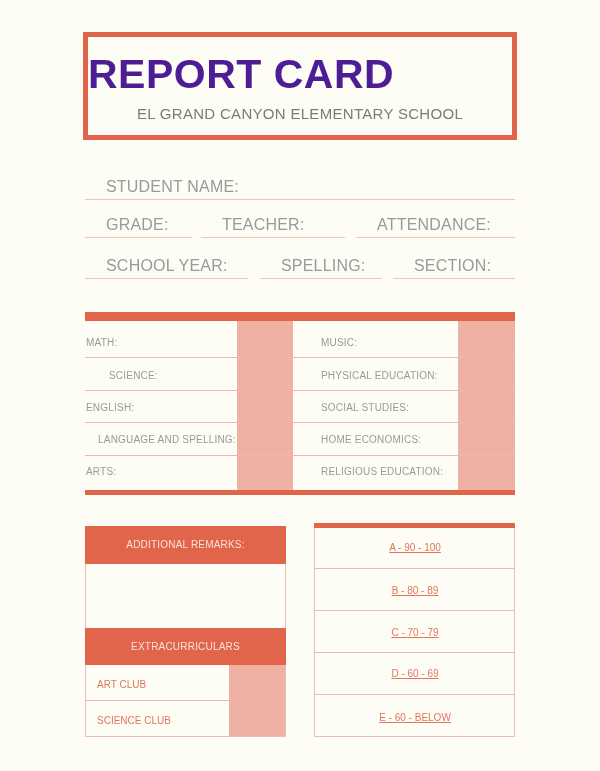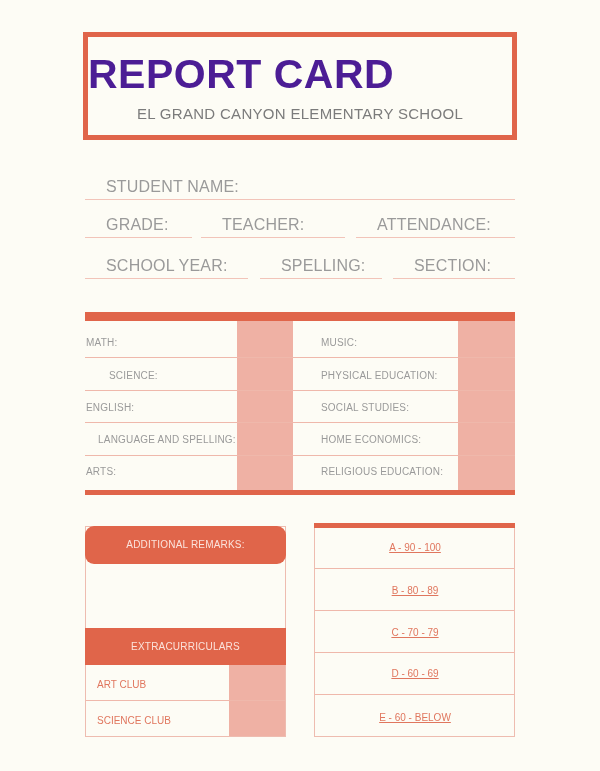--- a/index.html
+++ b/index.html
@@ -69,21 +69,21 @@
   <div class="subj" style="left:86px; top:466px;">ARTS:</div>
 
   <div class="subj" style="left:321px; top:337px;text-align:center;">MUSIC:</div>
   <div class="subj" style="left:321px; top:370px;">PHYSICAL EDUCATION:</div>
   <div class="subj" style="left:321px; top:402px;">SOCIAL STUDIES:</div>
   <div class="subj" style="left:321px; top:434px;">HOME ECONOMICS:</div>
   <div class="subj" style="left:321px; top:466px;">RELIGIOUS EDUCATION:</div>
 </div>
 
 <div class="box" style="left:85px; top:526px; width:201px; height:211px;"></div>
-<div class="boxhead" style="left:85px; top:526px; width:201px; height:38px; line-height:38px;border-radius:9px;">ADDITIONAL REMARKS:</div>
+<div class="boxhead" style="left:85px; top:526px; width:201px; height:38px; line-height:38px;">ADDITIONAL REMARKS:</div>
 <div class="abs" style="left:86px; top:564px; width:199px; height:63px;"></div>
 <div class="boxhead" style="left:85px; top:628px; width:201px; height:37px; line-height:38px;">EXTRACURRICULARS</div>
 <div class="gradecol" style="left:229px; top:665px; width:56px; height:71px;"></div>
 <div class="rowline" style="left:86px; top:700px; width:199px;"></div>
 <div class="club" style="left:97px; top:679px;">ART CLUB</div>
 <div class="club" style="left:97px; top:715px;">SCIENCE CLUB</div>
 
 <div class="box" style="left:314px; top:523px; width:201px; height:214px;"></div>
 <div class="bar" style="left:314px; top:523px; width:201px; height:5px;"></div>
 <div class="rowline" style="left:315px; top:568px; width:199px;"></div>

